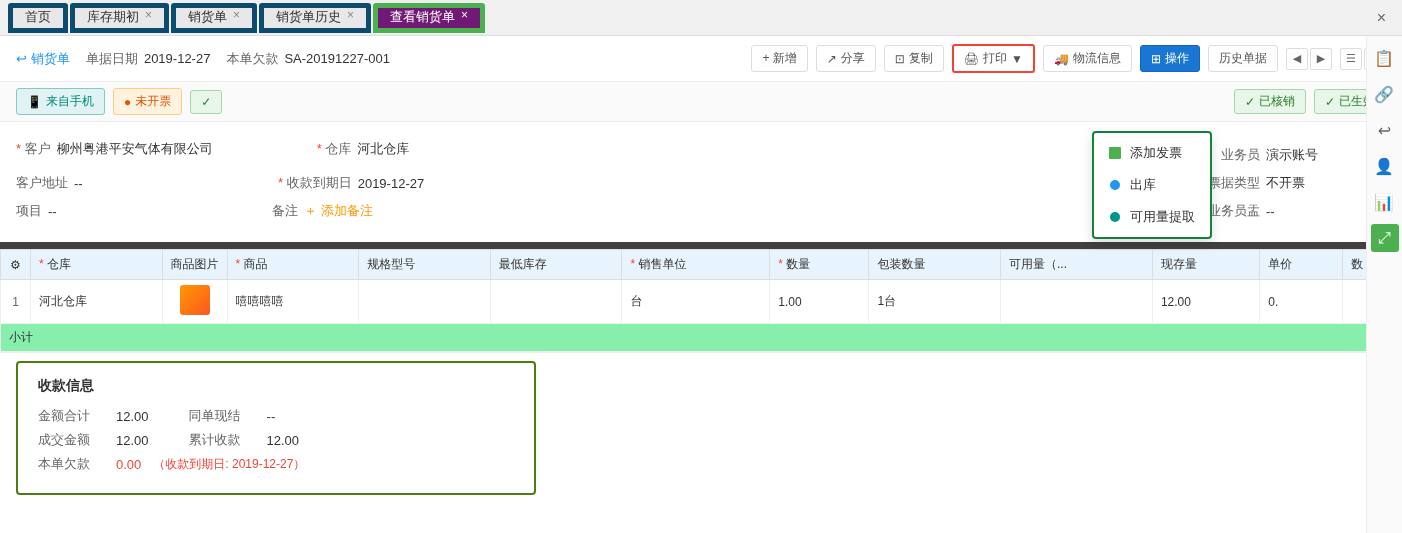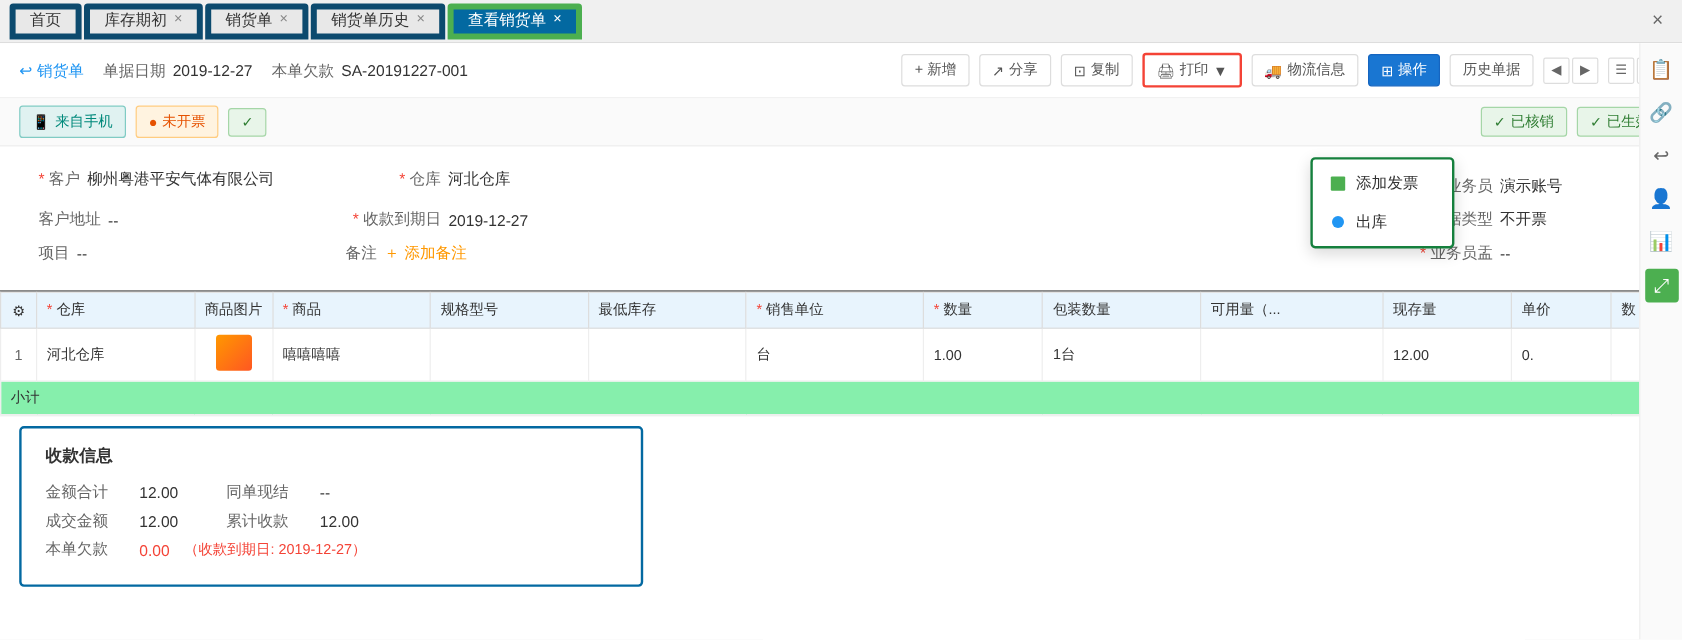--- a/index.html
+++ b/index.html
@@ -8,21 +8,21 @@
     
     .tab-bar {
       display: flex; align-items: center; background: #f0f0f0; border-bottom: 1px solid #ddd;
       height: 36px; padding: 0 8px; gap: 2px;
     }
     .tab-item {
       display: flex; align-items: flex-start; padding: 0 12px; height: 30px; background: #e8e8e8;
       border: 5px solid #0c4a6e; border-radius: 3px 3px 0 0; cursor: pointer; font-size: 13px;
       gap: 6px; white-space: nowrap;
     }
-    .tab-item.active { background: #0369a1; color: white; border-color: #4CAF50; }
+    .tab-item.active { background: #701a75; color: white; border-color: #4CAF50; }
     .tab-item .close-btn { font-size: 12px; color: #888; cursor: pointer; }
     .tab-item.active .close-btn { color: white; }
     .tab-spacer { flex: 1; }
     .tab-close-all { padding: 4px 8px; cursor: pointer; font-size: 16px; color: #666; }
 
     
     .main-content { background: white; height: calc(100vh - 36px); overflow: hidden; position: relative; }
 
     
     .doc-header {
@@ -60,21 +60,21 @@
 
     
     .status-badge {
       display: flex; align-items: center; gap: 4px; padding: 3px 10px;
       border-radius: 3px; font-size: 12px; cursor: pointer;
     }
     .status-badge.sold { background: #e8f5e9; color: #2e7d32; border: 1px solid #a5d6a7; }
     .status-badge.effective { background: #e8f5e9; color: #2e7d32; border: 1px solid #a5d6a7; }
 
     
-    .form-section { padding: 12px 32px; border-bottom: 1px solid #404040; }
+    .form-section { padding: 12px 16px; border-bottom: 7px solid #404040; }
     .form-row { display: flex; align-items: center; gap: 24px; margin-bottom: 10px; }
     .form-field { display: flex; align-items: center; gap: 6px; }
     .field-label { color: #666; white-space: nowrap; font-size: 13px; }
     .field-label.required::before { content: '* '; color: #f44336; }
     .field-value { color: #333; min-width: 120px; font-size: 13px; }
     .add-note-btn { color: #FF9800; cursor: pointer; font-size: 13px; display: flex; align-items: center; gap: 4px; }
 
     
     .table-container { overflow-x: auto; border-bottom: 1px solid #eee; }
     table { width: 100%; border-collapse: collapse; font-size: 12px; }
@@ -99,21 +99,21 @@
       display: flex; align-items: center; gap: 8px; padding: 7px 14px;
       cursor: pointer; font-size: 13px; color: #333;
     }
     .dropdown-item .item-icon { width: 14px; height: 14px; display: flex; align-items: center; justify-content: center; }
     .icon-square { width: 12px; height: 12px; background: #4CAF50; border-radius: 1px; }
     .icon-circle { width: 10px; height: 10px; background: #2196F3; border-radius: 50%; }
     .icon-circle-teal { width: 10px; height: 10px; background: #009688; border-radius: 50%; }
 
     
     .payment-box {
-      margin: 8px 16px; border: 2px solid #0369a1; border-radius: 4px;
+      margin: 8px 16px; border: 2px solid #4d7c0f; border-radius: 4px;
       padding: 14px 20px; max-width: 520px; background: white;
     }
     .payment-title { font-weight: bold; font-size: 14px; margin-bottom: 12px; }
     .payment-row { display: flex; gap: 40px; margin-bottom: 6px; font-size: 13px; }
     .payment-field { display: flex; align-items: center; gap: 8px; }
     .payment-label { color: #666; width: 70px; }
     .payment-value { color: #333; }
     .payment-value.red { color: #f44336; }
     .payment-note { color: #f44336; font-size: 12px; margin-left: 4px; }
 
@@ -374,20 +374,26 @@
         <div class="icon-square"></div>
       </div>
       <span>添加发票</span>
     </div>
     <div class="dropdown-item">
       <div class="item-icon">
         <div class="icon-circle"></div>
       </div>
       <span>出库</span>
     </div>
+    <div class="dropdown-item">
+      <div class="item-icon">
+        <div class="icon-circle-teal"></div>
+      </div>
+      <span>可用量提取</span>
+    </div>
   </div>
 
   <div class="right-sidebar">
     <div class="sidebar-icon">📋</div>
     <div class="sidebar-icon">🔗</div>
     <div class="sidebar-icon">↩</div>
     <div class="sidebar-icon">👤</div>
     <div class="sidebar-icon">📊</div>
     <div class="sidebar-icon green-bg">⤢</div>
   </div>

